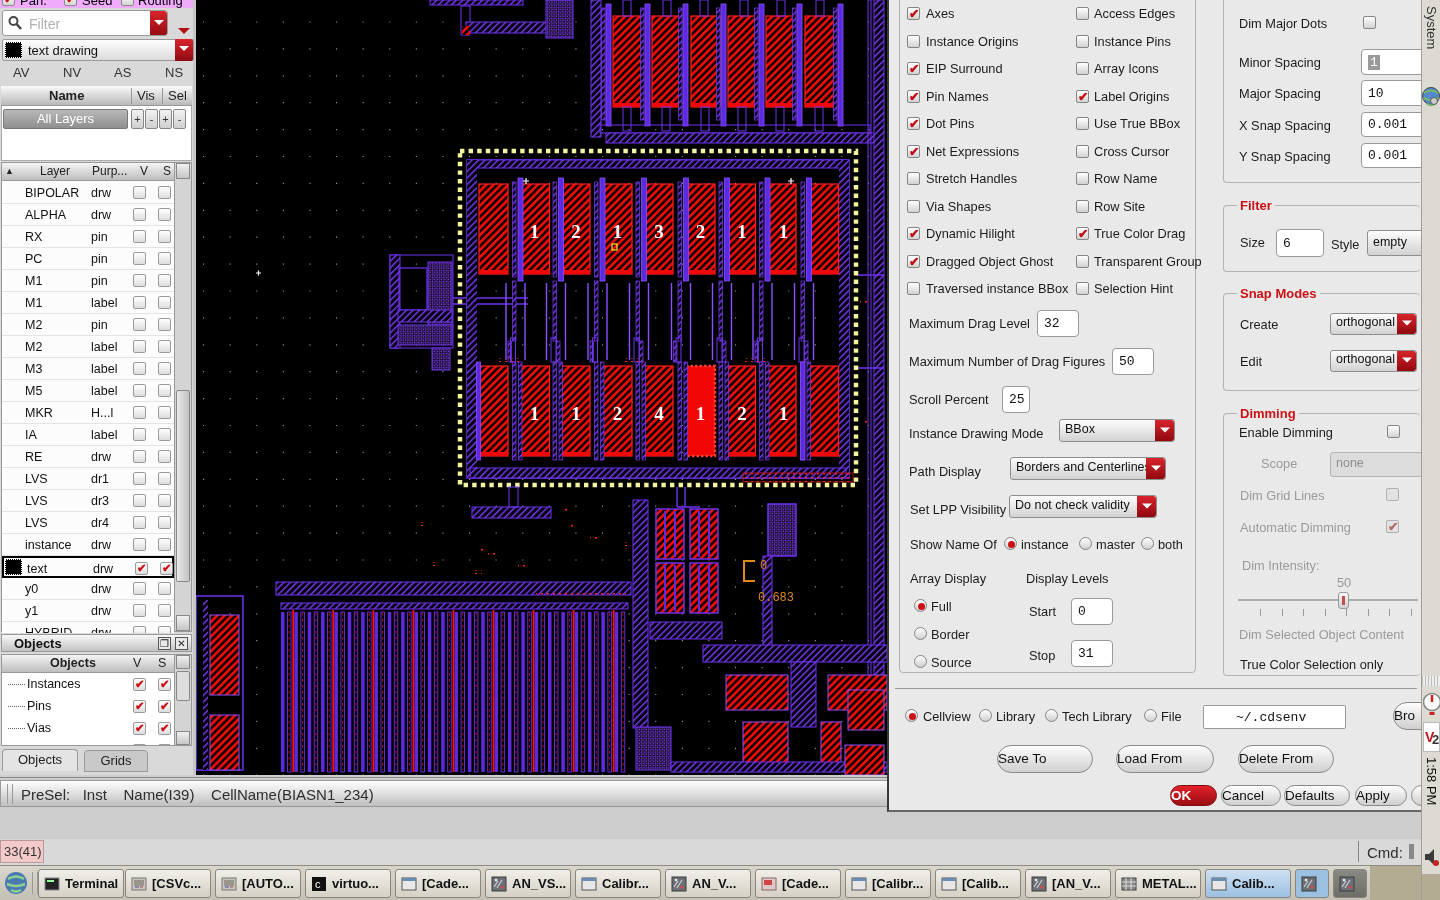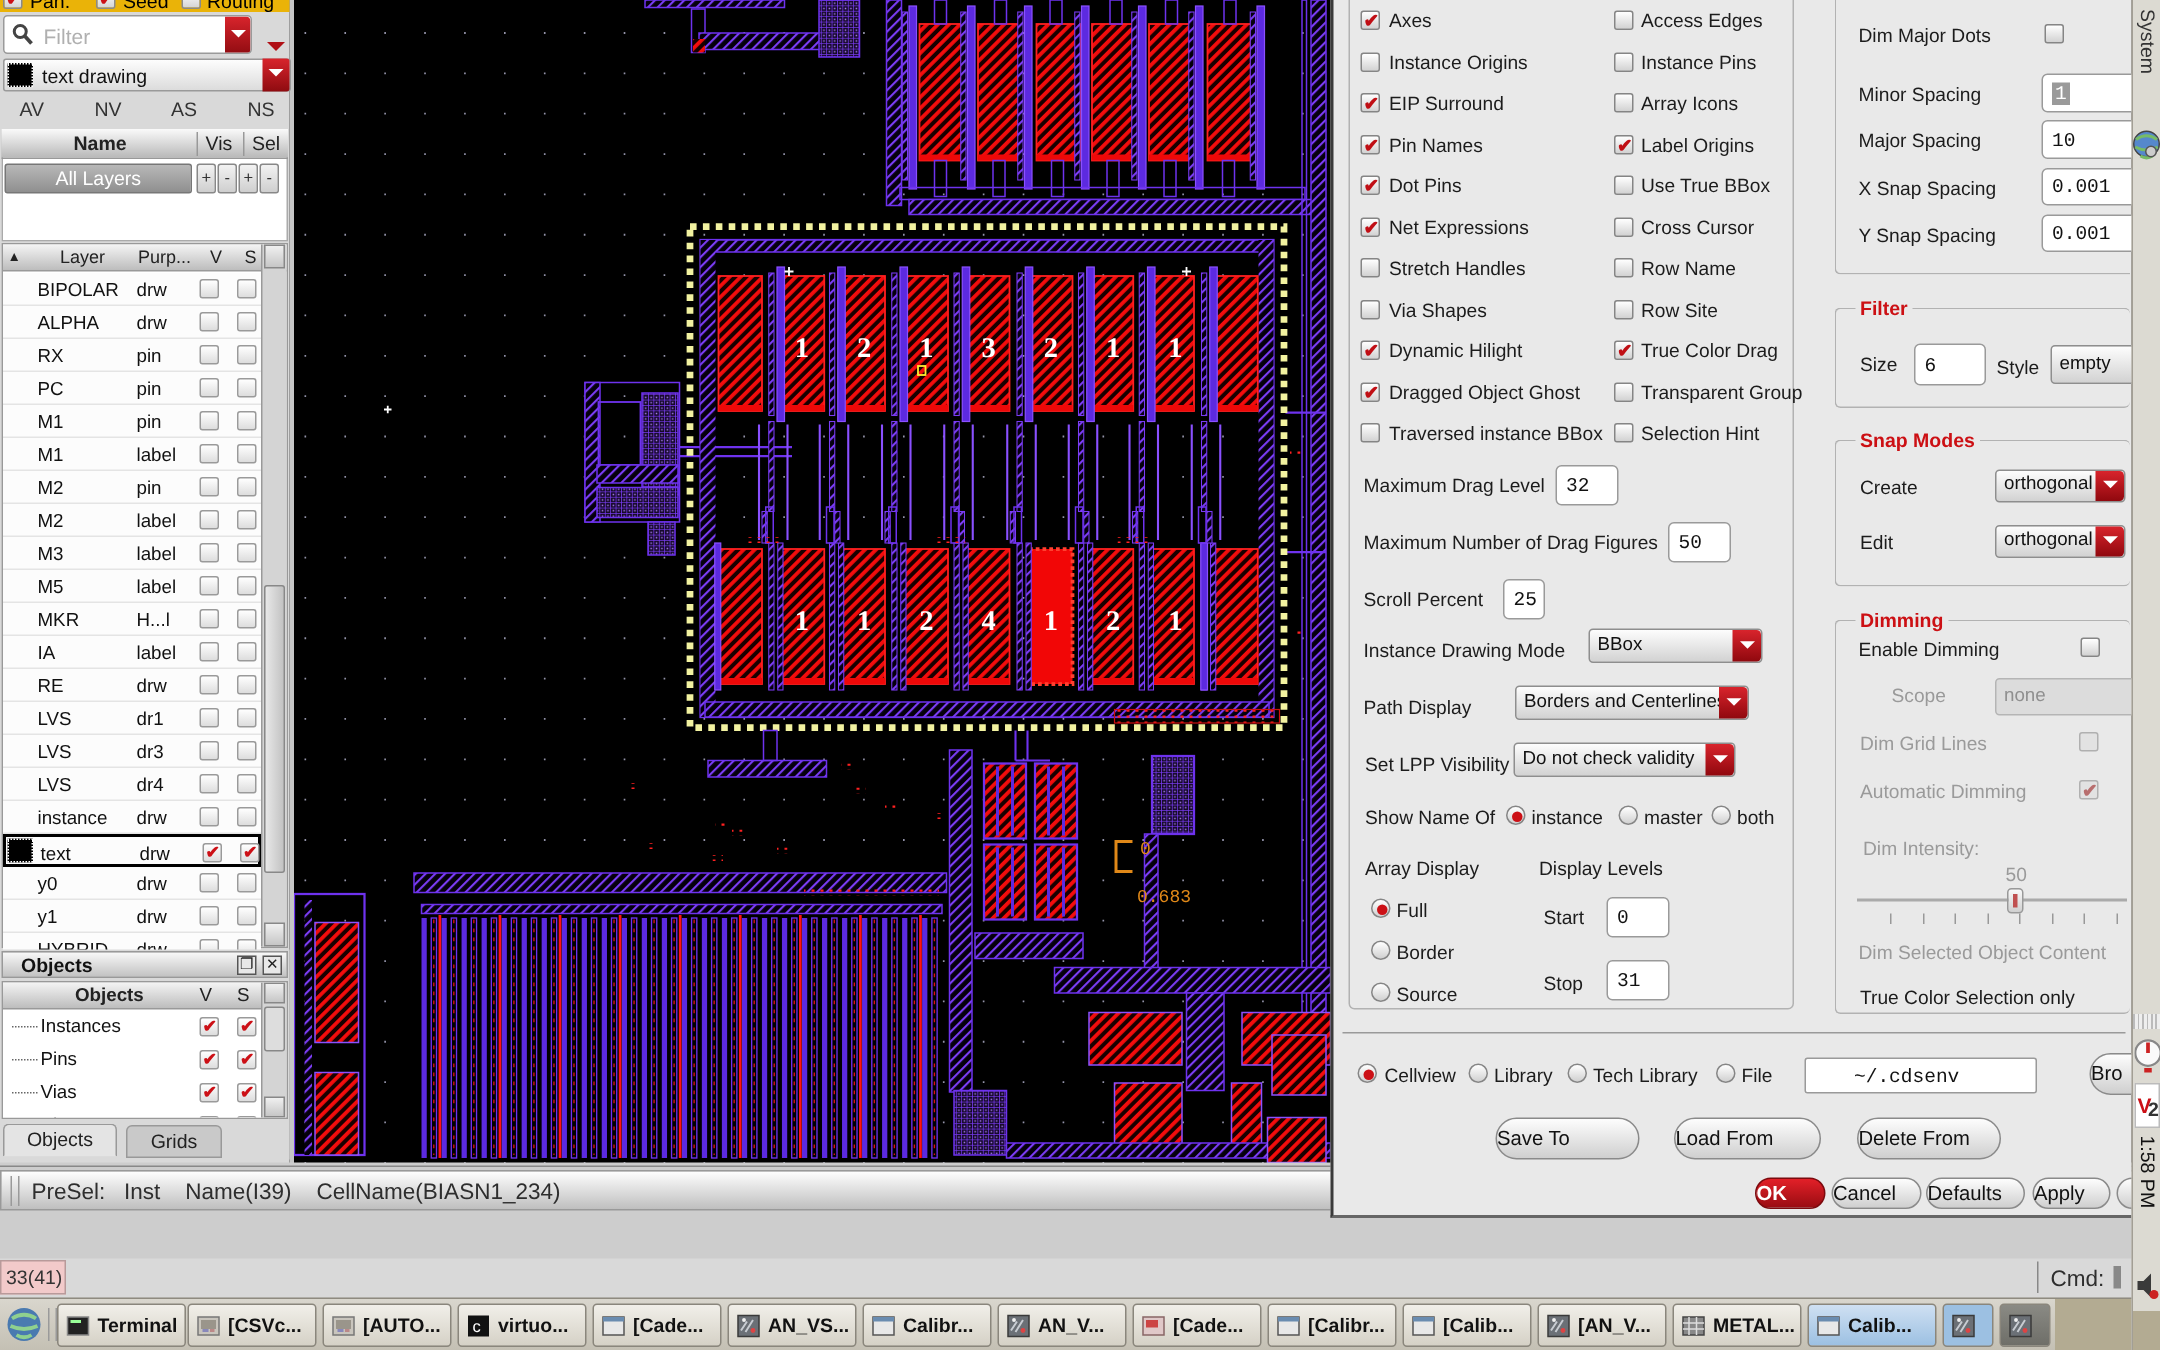--- a/index.html
+++ b/index.html
@@ -3,21 +3,21 @@
 <meta charset="utf-8">
 <style>
 * { margin:0; padding:0; box-sizing:border-box; }
 html,body { width:1440px; height:900px; overflow:hidden; background:#000; }
 body { font-family:"Liberation Sans", sans-serif; }
 #screen { position:absolute; left:0; top:0; width:1440px; height:900px; background:#000; }
 .abs { position:absolute; }
 
 
 #lsw { left:0; top:0; width:193px; height:779px; background:#d9d9d9; }
-#lsw .toprow { left:0; top:0; width:193px; height:8px; background:#eab308; overflow:hidden; }
+#lsw .toprow { left:0; top:0; width:193px; height:8px; background:#f0abfc; overflow:hidden; }
 .cbm { position:absolute; width:13px; height:13px; top:-7px; background:linear-gradient(#fff,#d5d5d5); border:1px solid #8a8a8a; border-radius:2px; }
 .cbm.c::after { content:"✔"; position:absolute; left:1px; top:-2px; color:#cc1016; font-size:12px; font-weight:bold; }
 #filterrow { left:2px; top:10px; width:182px; height:26px; }
 #filterbox { left:0; top:0; width:166px; height:26px; background:#fff; border:1px solid #9a9a9a; border-radius:3px; overflow:hidden; }
 #filterbox .mag { position:absolute; left:4px; top:4px; width:16px; height:16px; }
 #filterbox .ph { position:absolute; left:26px; top:5px; color:#b0b0b0; font-size:14px; }
 .redbtn { position:absolute; background:linear-gradient(#d8242c,#8e0b10); }
 .redbtn::after { content:""; position:absolute; left:50%; top:50%; transform:translate(-50%,-40%); border:5px solid transparent; border-top-color:#fff; }
 #filterbox .redbtn { right:0; top:0; width:17px; height:26px; border-radius:0 3px 3px 0; }
 #filterdrop { left:176px; top:18px; width:0; height:0; border:6px solid transparent; border-top-color:#b01016; }
@@ -1007,21 +1007,21 @@
       <span class="dlab" style="left:351px;top:657px;">True Color Selection only</span>
       <div style="position:absolute;left:6px;top:688px;width:522px;height:1px;background:#9a9a9a;"></div>
       <div class="rad on" style="left:16px;top:709px;"></div>
       <span class="dlab" style="left:34px;top:709px;">Cellview</span>
       <div class="rad" style="left:90px;top:709px;"></div>
       <span class="dlab" style="left:107px;top:709px;">Library</span>
       <div class="rad" style="left:156px;top:709px;"></div>
       <span class="dlab" style="left:173px;top:709px;">Tech Library</span>
       <div class="rad" style="left:255px;top:709px;"></div>
       <span class="dlab" style="left:272px;top:709px;">File</span>
-      <div class="tf" style="left:314px;top:705px;width:155px;height:24px;line-height:23px;border-radius:2px;padding-left:32px;">~/.cdsenv</div>
+      <div class="tf" style="left:314px;top:705px;width:143px;height:24px;line-height:23px;border-radius:2px;padding-left:32px;">~/.cdsenv</div>
       <div class="pbtn" style="left:504px;top:702px;width:40px;border-radius:14px 0 0 14px;"><span>Bro</span></div>
       <div class="pbtn" style="left:108px;top:745px;width:96px;"><span>Save To</span></div>
       <div class="pbtn" style="left:227px;top:745px;width:98px;"><span>Load From</span></div>
       <div class="pbtn" style="left:349px;top:745px;width:96px;"><span>Delete From</span></div>
       <div class="pbtn red" style="left:281px;top:785px;width:47px;height:21px;"><span style="top:2px;">OK</span></div>
       <div class="pbtn" style="left:332px;top:785px;width:60px;height:21px;"><span style="top:2px;">Cancel</span></div>
       <div class="pbtn" style="left:395px;top:785px;width:66px;height:21px;"><span style="top:2px;">Defaults</span></div>
       <div class="pbtn" style="left:466px;top:785px;width:52px;height:21px;"><span style="top:2px;">Apply</span></div>
       <div class="pbtn" style="left:522px;top:785px;width:20px;height:21px;border-radius:14px 0 0 14px;"></div>
     </div>

